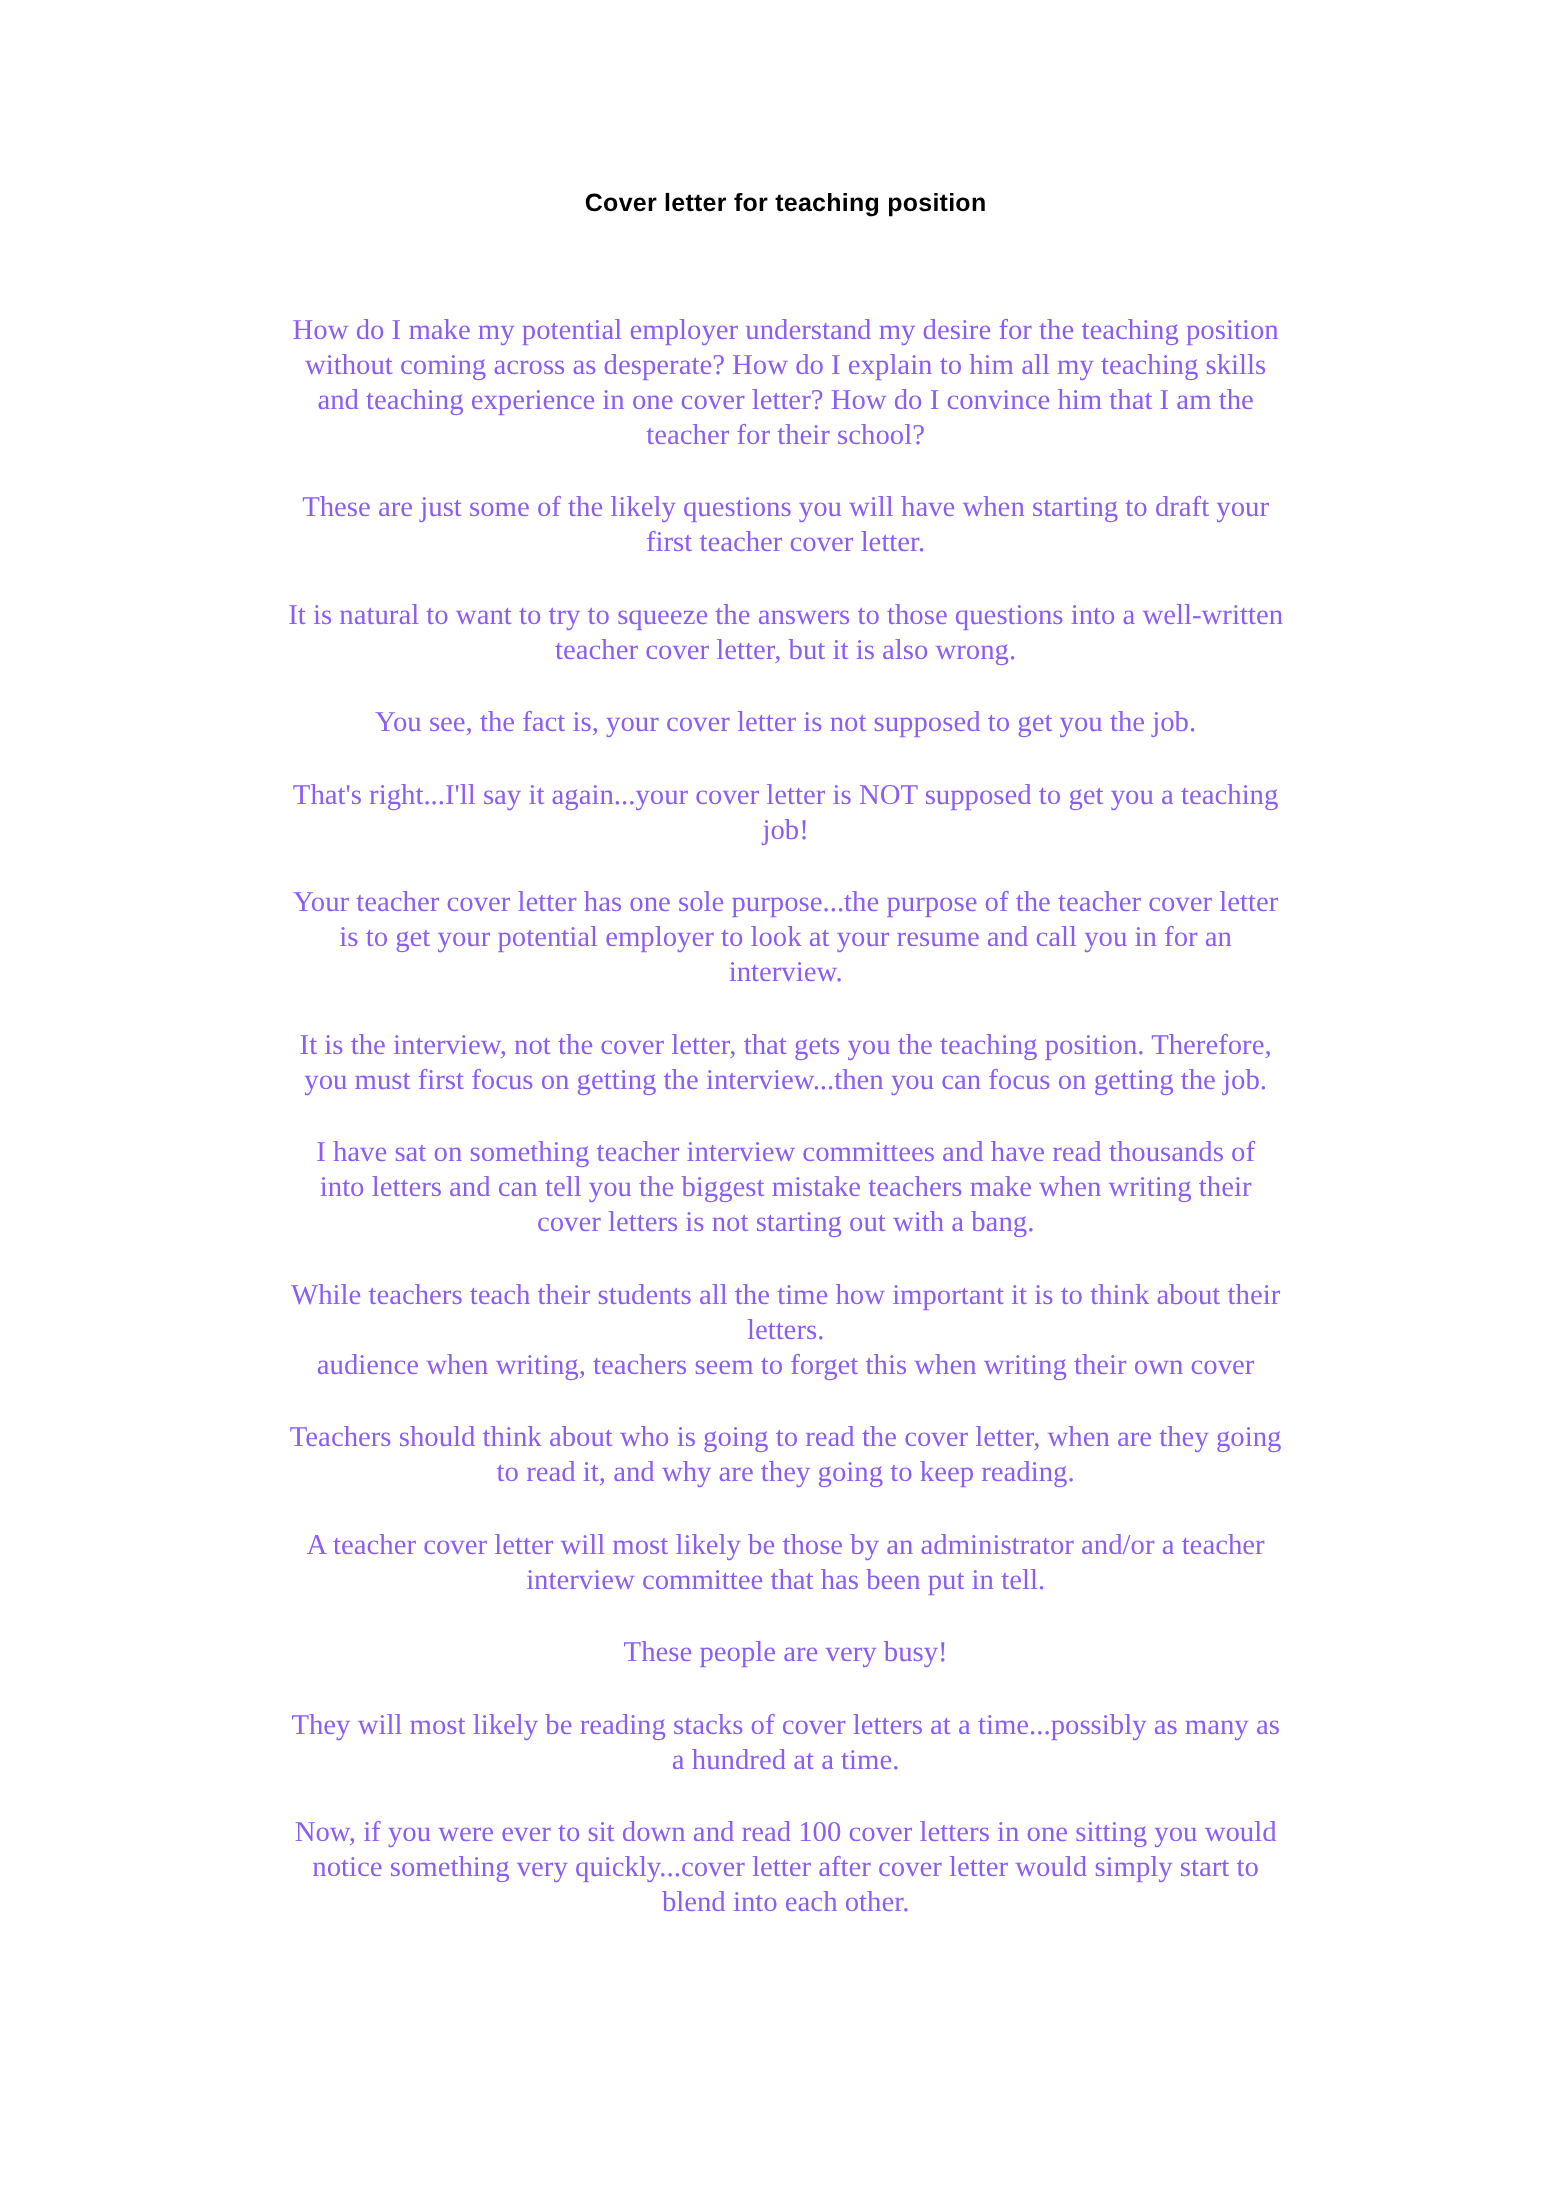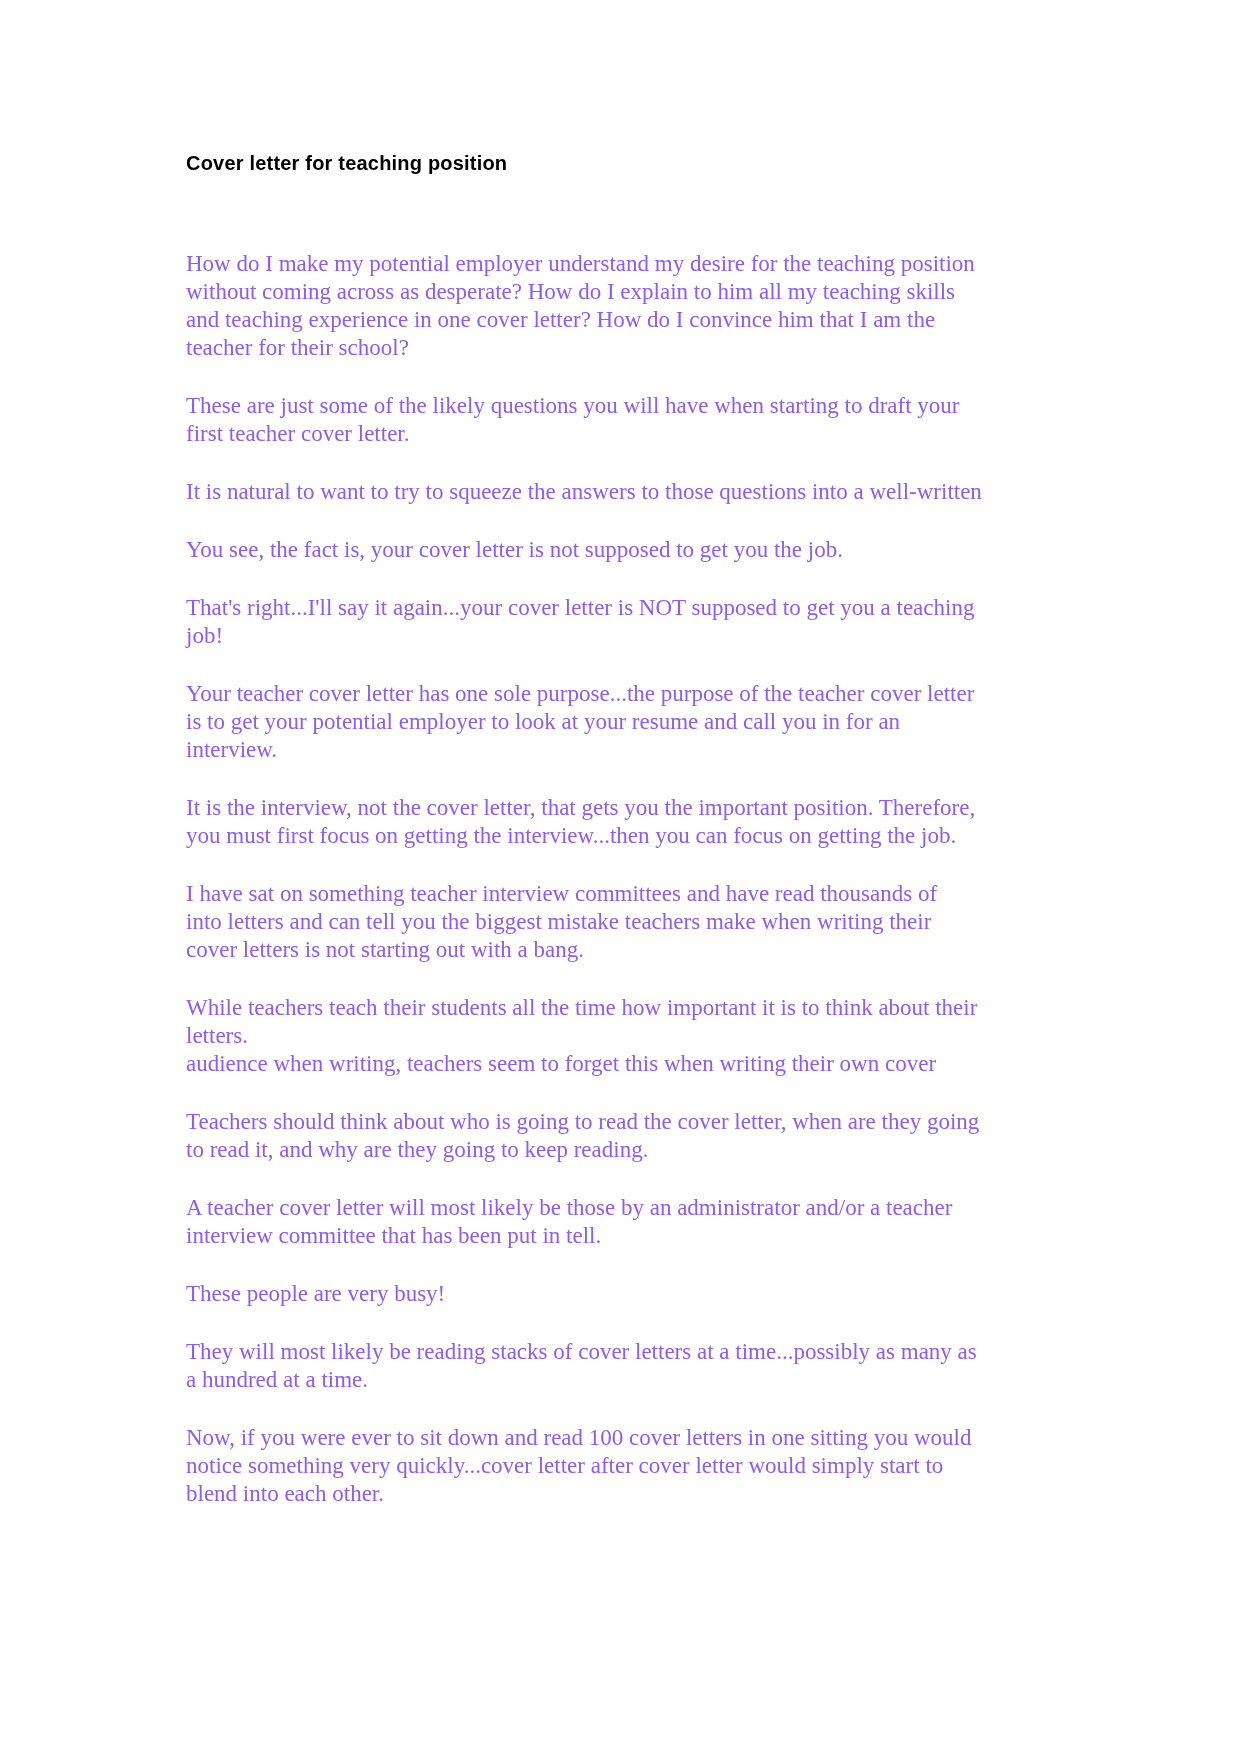--- a/index.html
+++ b/index.html
@@ -1,15 +1,15 @@
 <!DOCTYPE html>
 <html><head>
 <meta charset="utf-8">
 <style>
-  * { margin: 0; padding: 0; box-sizing: border-box; }
+  * { margin: 0; padding: 0; box-sizing: border-box; text-align: center; }
   html, body { background: #e8e8e8; }
   .page {
     position: relative;
     width: 1240px;
     height: 1754px;
     background: #ffffff;
     overflow: hidden;
     font-family: "Liberation Serif", serif;
     color: #000000;
   }
@@ -52,35 +52,36 @@
           <span class="line">without coming across as desperate? How do I explain to him all my teaching skills</span>
           <span class="line">and teaching experience in one cover letter? How do I convince him that I am the</span>
           <span class="line">teacher for their school?</span>
         </p>
         <p>
           <span class="line">These are just some of the likely questions you will have when starting to draft your</span>
           <span class="line">first teacher cover letter.</span>
         </p>
         <p>
           <span class="line">It is natural to want to try to squeeze the answers to those questions into a well-written</span>
+          <span class="line">teacher cover letter, but it is also wrong.</span>
         </p>
         <p>
           <span class="line">You see, the fact is, your cover letter is not supposed to get you the job.</span>
         </p>
         <p>
           <span class="line">That's right...I'll say it again...your cover letter is NOT supposed to get you a teaching</span>
           <span class="line">job!</span>
         </p>
         <p>
           <span class="line">Your teacher cover letter has one sole purpose...the purpose of the teacher cover letter</span>
           <span class="line">is to get your potential employer to look at your resume and call you in for an</span>
           <span class="line">interview.</span>
         </p>
         <p>
-          <span class="line">It is the interview, not the cover letter, that gets you the important position. Therefore,</span>
+          <span class="line">It is the interview, not the cover letter, that gets you the teaching position. Therefore,</span>
           <span class="line">you must first focus on getting the interview...then you can focus on getting the job.</span>
         </p>
         <p>
           <span class="line">I have sat on something teacher interview committees and have read thousands of</span>
           <span class="line">into letters and can tell you the biggest mistake teachers make when writing their</span>
           <span class="line">cover letters is not starting out with a bang.</span>
         </p>
         <p>
           <span class="line">While teachers teach their students all the time how important it is to think about their</span>
           <span class="line">letters.</span>

